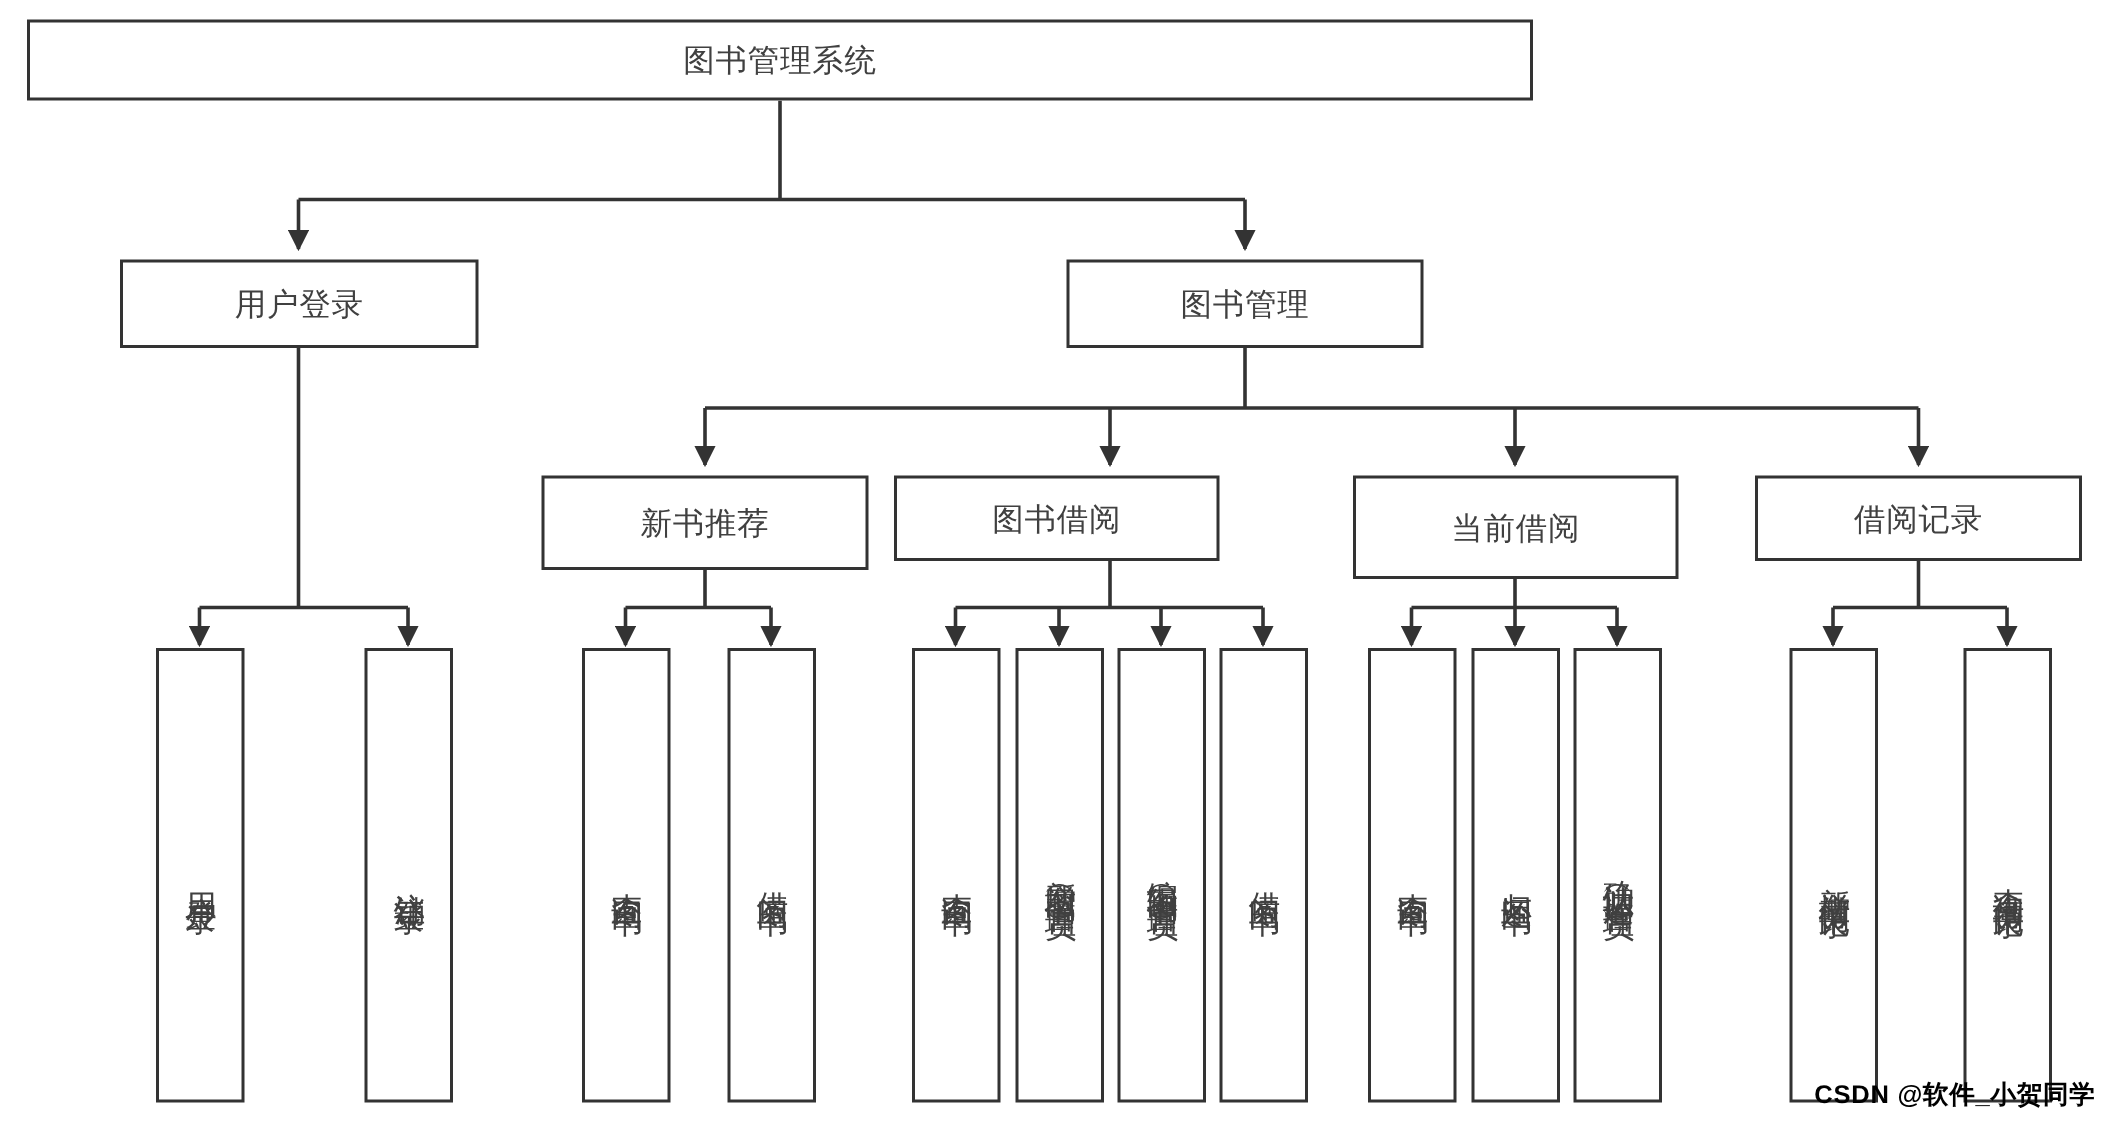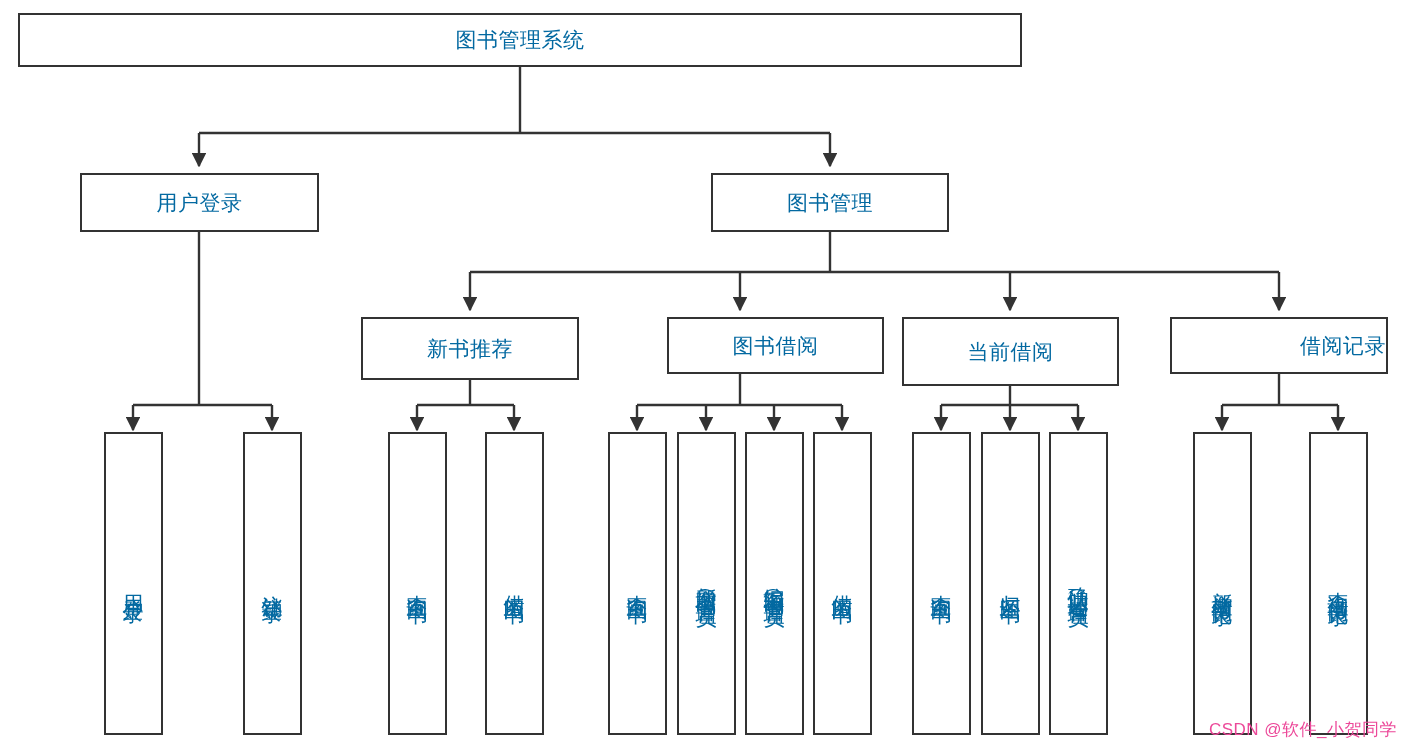--- a/index.html
+++ b/index.html
@@ -26,21 +26,21 @@
     pointer-events: none;
   }
   .node {
     position: absolute;
     box-sizing: border-box;
     border: 2px solid #333333;
     background: #ffffff;
     display: flex;
     align-items: center;
     justify-content: center;
-    color: #0369a1;
+    color: #404040;
   }
   .node.horiz {
     font-size: 21px;
     letter-spacing: 0.5px;
   }
   .node.vert {
     writing-mode: vertical-rl;
     text-orientation: upright;
     font-size: 21px;
     letter-spacing: 3px;
@@ -50,23 +50,24 @@
   .node.vert .vtext {
     writing-mode: vertical-rl;
     text-orientation: upright;
     display: block;
   }
   #watermark {
     position: absolute;
     right: 8px;
     bottom: 6px;
     font-size: 17px;
-    color: #ec4899;
+    color: #000000;
     letter-spacing: 0.5px;
     white-space: nowrap;
+    font-weight: bold;
   }
 </style>
 </head>
 <body>
 
 <div id="canvas">
 
   <svg id="wires" viewBox="0 0 1405 747">
     <defs>
       <marker id="arrow" viewBox="0 0 10 10" refX="9" refY="5" markerWidth="6" markerHeight="6" orient="auto-start-reverse">
@@ -124,27 +125,27 @@
   <div class="node horiz" style="left:80px; top:173px; width:239px; height:59px;">
     <span>用户登录</span>
   </div>
   <div class="node horiz" style="left:711px; top:173px; width:238px; height:59px;">
     <span>图书管理</span>
   </div>
 
   <div class="node horiz" style="left:361px; top:317px; width:218px; height:63px;">
     <span>新书推荐</span>
   </div>
-  <div class="node horiz" style="left:667px; top:317px; width:217px; height:57px;">
+  <div class="node horiz" style="left:596px; top:317px; width:217px; height:57px;">
     <span>图书借阅</span>
   </div>
   <div class="node horiz" style="left:902px; top:317px; width:217px; height:69px;">
     <span>当前借阅</span>
   </div>
-  <div class="node horiz" style="left:1170px; top:317px; width:218px; height:57px;justify-content:flex-end;">
+  <div class="node horiz" style="left:1170px; top:317px; width:218px; height:57px;">
     <span>借阅记录</span>
   </div>
 
   <div class="node vert" style="left:104px; top:432px; width:59px; height:303px;">
     <span class="vtext">用户登录</span>
   </div>
   <div class="node vert" style="left:243px; top:432px; width:59px; height:303px;">
     <span class="vtext">注销登录</span>
   </div>
 

